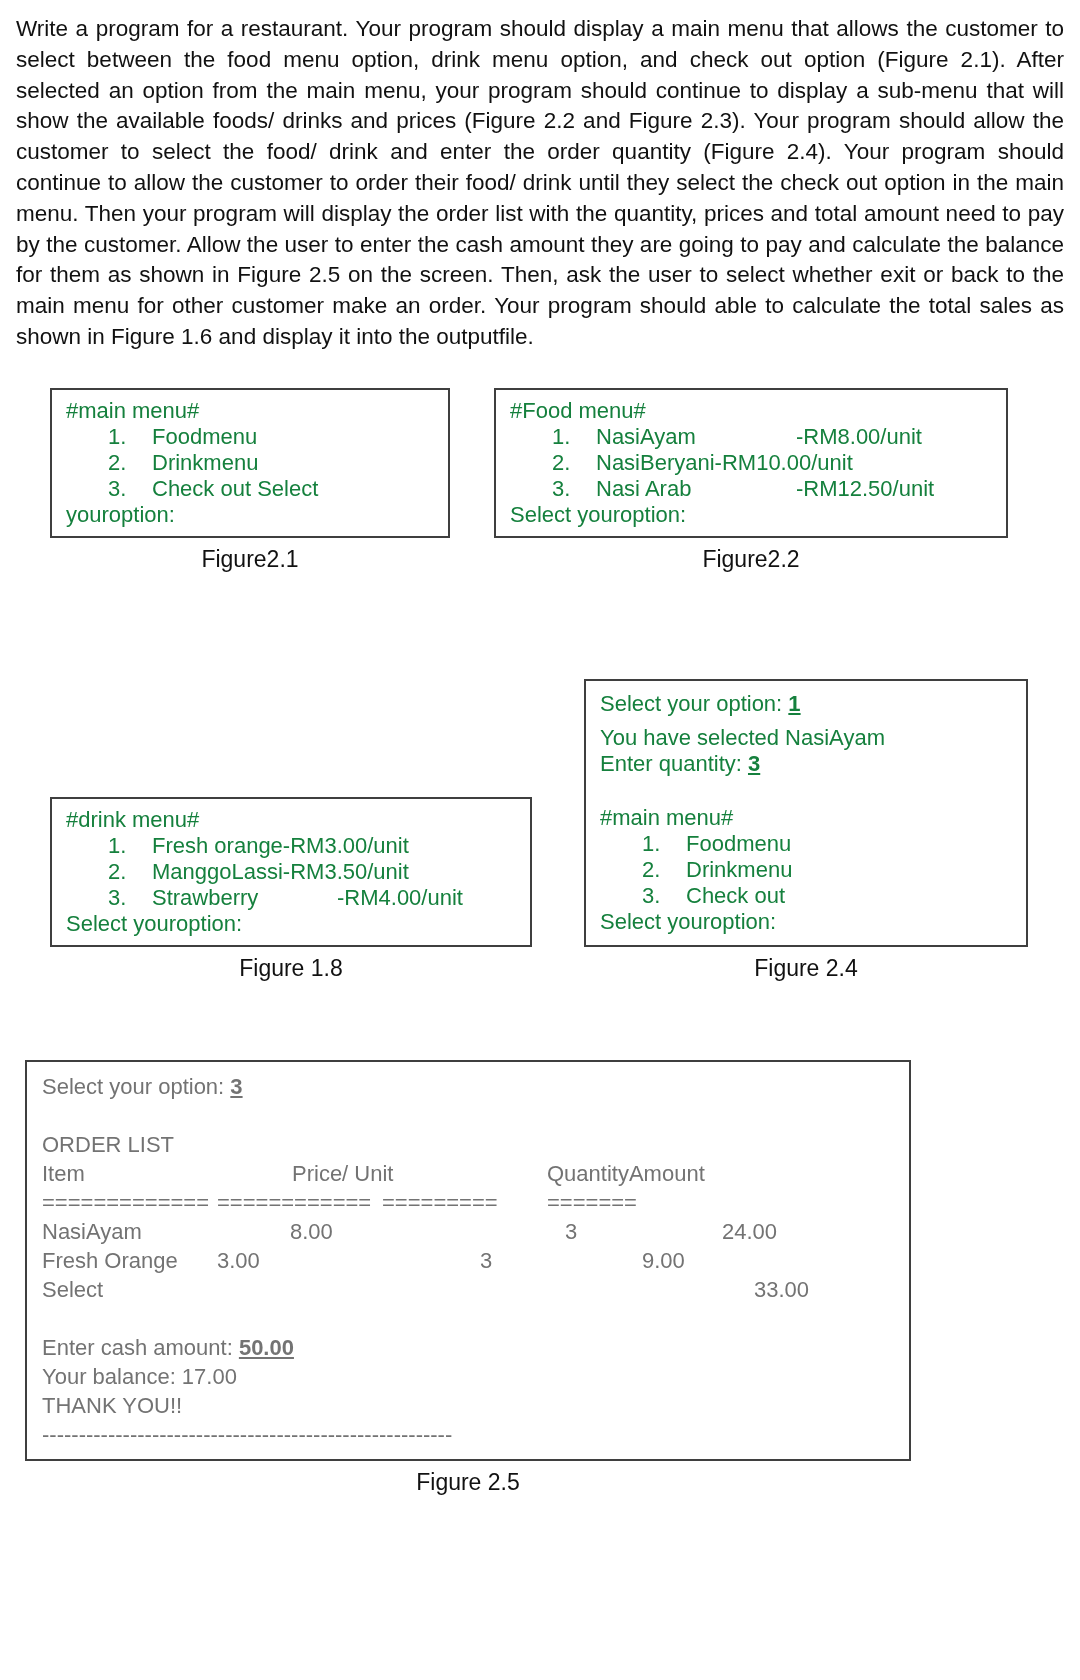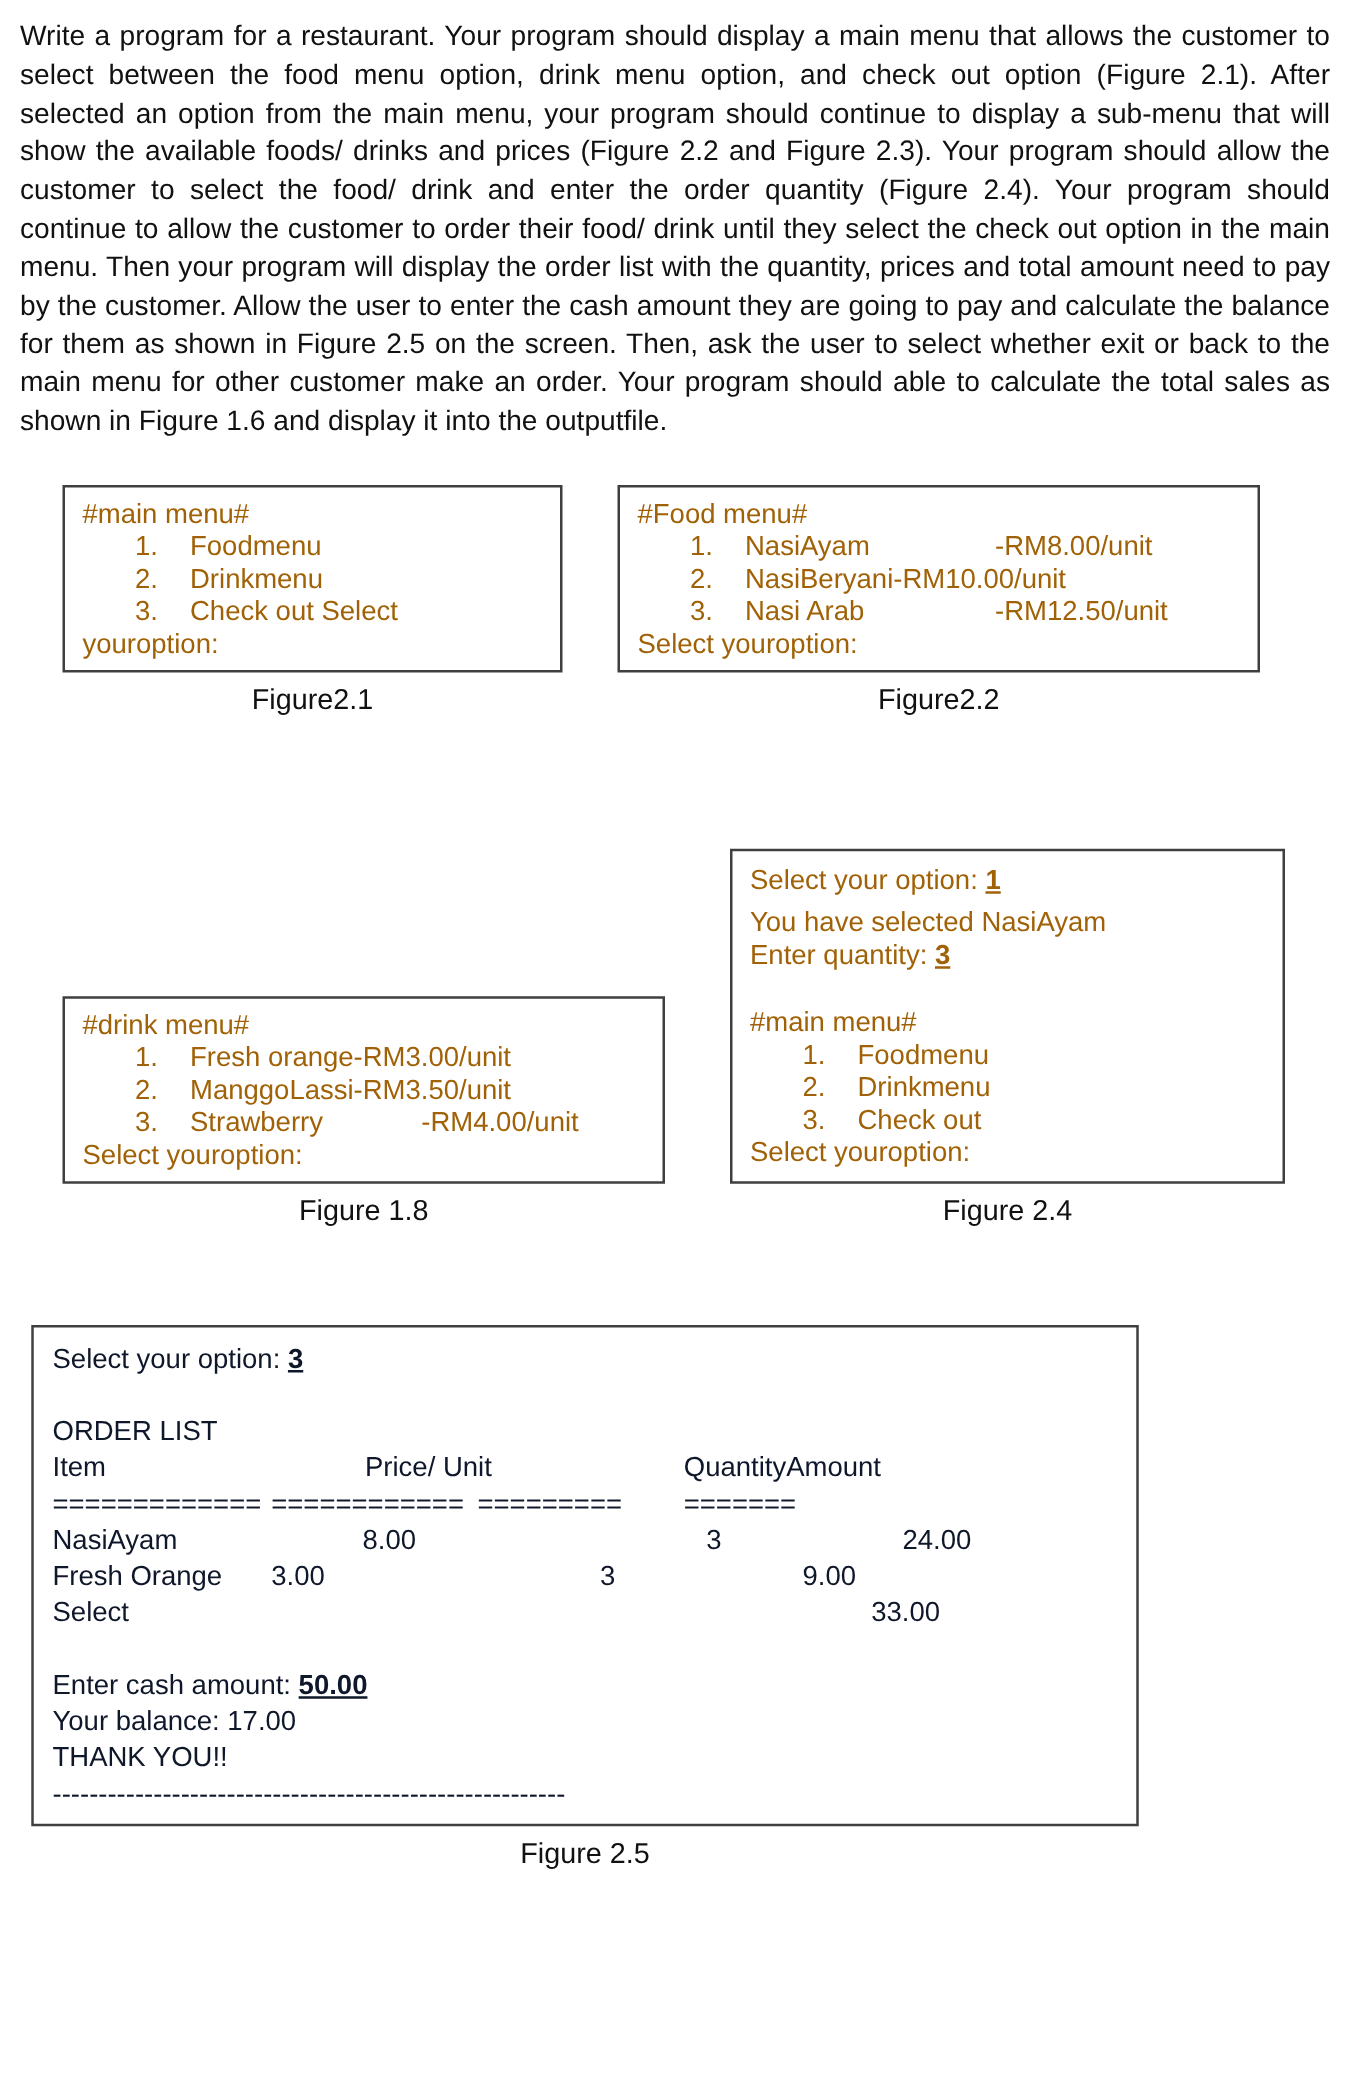--- a/index.html
+++ b/index.html
@@ -20,21 +20,21 @@
     color:#111;
   }
 
   
   .box {
     border:2px solid #3f3f3f;
     background:#fff;
     padding:8px 14px;
     font-size:22px;
     line-height:26px;
-    color:#a16207;
+    color:#15803d;
   }
   .box .line { white-space:nowrap; }
   .menu-item { display:flex; padding-left:42px; }
   .menu-item .num { width:44px; flex:0 0 44px; }
   .menu-item .label { white-space:nowrap; }
   .menu-item .label-fixed { width:200px; flex:0 0 200px; white-space:nowrap; }
   .menu-item .label-fixed-sm { width:185px; flex:0 0 185px; white-space:nowrap; }
   .caption {
     text-align:center;
     font-size:23px;
@@ -57,21 +57,21 @@
   .bold { font-weight:normal; }
   .uval { font-weight:bold; text-decoration:underline; }
 
   
   .fig25-wrap { margin-left:9px; margin-top:78px; width:886px; }
   .fig25-box {
     border:2px solid #3f3f3f;
     padding:10px 15px;
     font-size:22px;
     line-height:29px;
-    color:#0f172a;
+    color:#737373;
   }
   .f25-line { position:relative; height:29px; white-space:nowrap; }
   .f25-line span { position:absolute; top:0; white-space:nowrap; }
   
   .hdr .c-item   { left:0; }
   .hdr .c-price  { left:250px; }
   .hdr .c-qtyamt { left:505px; }
   
   .sep .s1 { left:0; }
   .sep .s2 { left:175px; }
@@ -82,21 +82,21 @@
   .r1 .c-price  { left:248px; }
   .r1 .c-qty    { left:523px; }
   .r1 .c-amount { left:680px; }
   
   .r2 .c-item   { left:0; }
   .r2 .c-price  { left:175px; }
   .r2 .c-qty    { left:438px; }
   .r2 .c-amount { left:600px; }
   
   .rt .c-item   { left:0; }
-  .rt .c-amount { left:655px; }
+  .rt .c-amount { left:712px; }
   .inline-line { white-space:nowrap; height:29px; }
 </style>
 </head>
 <body>
 
 <div class="page">
 
   <p class="intro">Write a program for a restaurant. Your program should display a main menu that allows the customer to select between the food menu option, drink menu option, and check out option (Figure 2.1). After selected an option from the main menu, your program should continue to display a sub-menu that will show the available foods/ drinks and prices (Figure 2.2 and Figure 2.3). Your program should allow the customer to select the food/ drink and enter the order quantity (Figure 2.4). Your program should continue to allow the customer to order their food/ drink until they select the check out option in the main menu. Then your program will display the order list with the quantity, prices and total amount need to pay by the customer. Allow the user to enter the cash amount they are going to pay and calculate the balance for them as shown in Figure 2.5 on the screen. Then, ask the user to select whether exit or back to the main menu for other customer make an order. Your program should able to calculate the total sales as shown in Figure 1.6 and display it into the outputfile.</p>
 
   <div class="row1">

